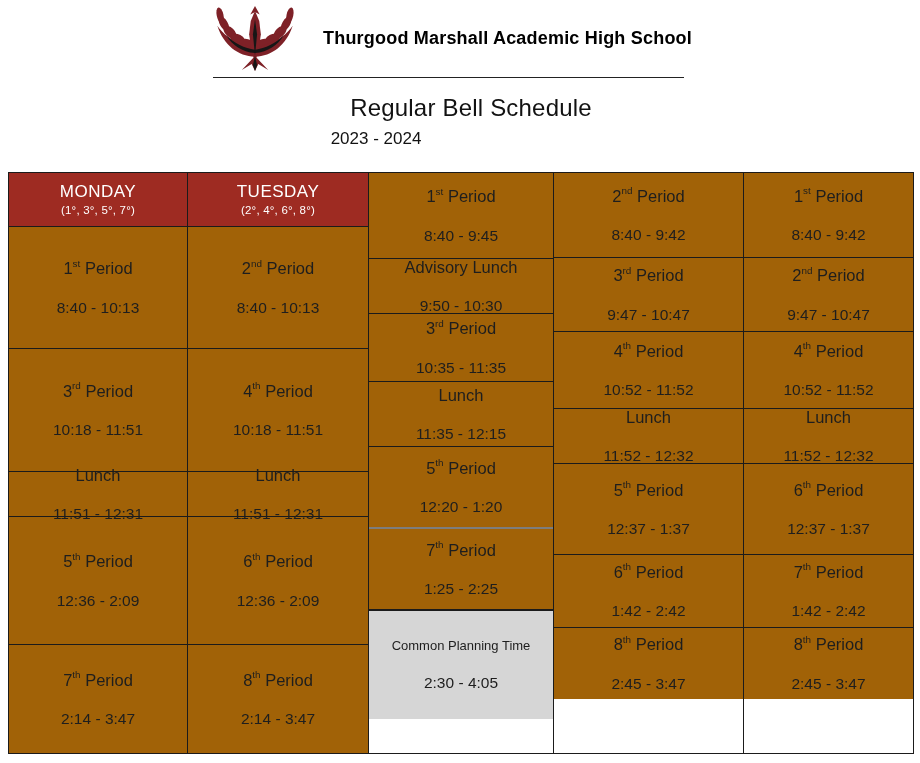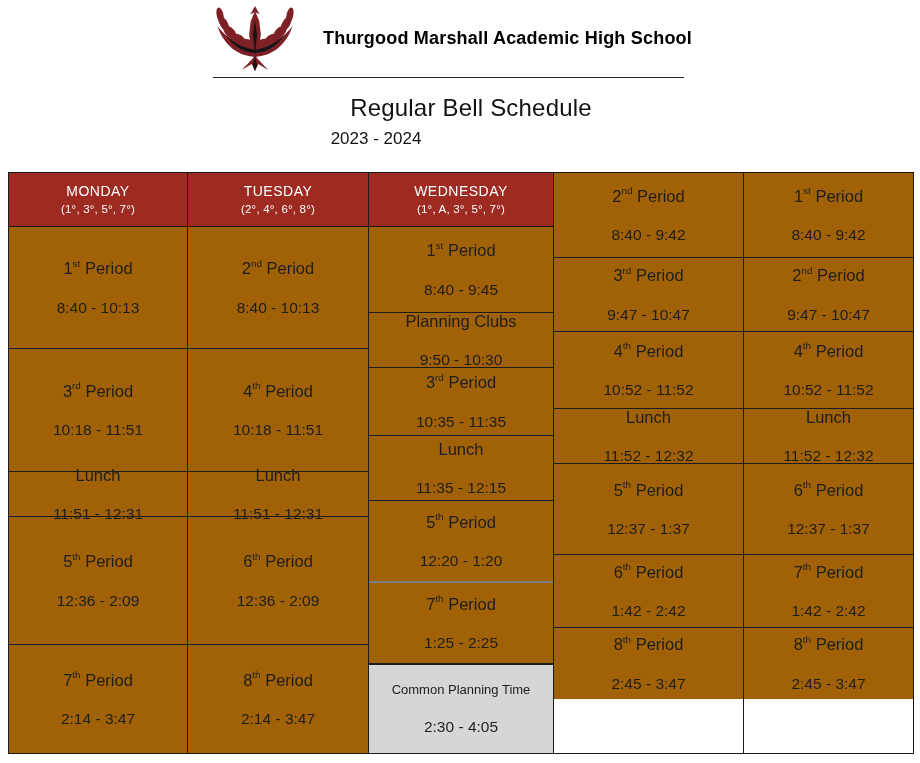--- a/index.html
+++ b/index.html
@@ -55,21 +55,21 @@
   }
   .col{border-right:1px solid var(--grid);}
   .col:last-child{border-right:none;}
 
   .day-header{
     height:54px;border-bottom:1px solid var(--grid);
     background:var(--header-bg);
     display:flex;flex-direction:column;align-items:center;justify-content:center;
     color:#fff;
   }
-  .day-name{font-size:14px;letter-spacing:0.5px;line-height:1.1;}
+  .day-name{font-size:17px;letter-spacing:0.5px;line-height:1.1;}
   .day-periods{font-size:11.5px;margin-top:3px;letter-spacing:0.2px;}
 
   .cell{
     display:flex;flex-direction:column;align-items:center;justify-content:center;
     text-align:center;background:#a16207;
   }
   .cell + .cell{border-top:1px solid var(--grid);}
   .p-name{font-size:16.5px;line-height:1.25;color:var(--ink);}
   .p-name sup{font-size:0.6em;line-height:0;position:relative;top:-0.1em;}
   .p-time{font-size:15.5px;margin-top:20px;color:var(--ink);}
@@ -169,49 +169,45 @@
         <div class="cell" style="height: 128px;">
           <div class="p-name"><span>6</span><sup>th</sup><span> Period</span></div>
           <div class="p-time">12:36 - 2:09</div>
         </div>
         <div class="cell" style="height: 109px;">
           <div class="p-name"><span>8</span><sup>th</sup><span> Period</span></div>
           <div class="p-time">2:14 - 3:47</div>
         </div>
       </div>
       <div class="col" style="width: 185px;">
-        <div class="day-header">
-          <div class="day-name">WEDNESDAY</div>
-          <div class="day-periods">(1°, A, 3°, 5°, 7°)</div>
-        </div>
         <div class="cell" style="height: 85px;">
           <div class="p-name"><span>1</span><sup>st</sup><span> Period</span></div>
           <div class="p-time">8:40 - 9:45</div>
         </div>
         <div class="cell" style="height: 55px;">
-          <div class="p-name"><span>Planning Clubs</span></div>
+          <div class="p-name"><span>Advisory Lunch</span></div>
           <div class="p-time">9:50 - 10:30</div>
         </div>
         <div class="cell" style="height: 68px;">
           <div class="p-name"><span>3</span><sup>rd</sup><span> Period</span></div>
           <div class="p-time">10:35 - 11:35</div>
         </div>
         <div class="cell" style="height: 65px;">
           <div class="p-name"><span>Lunch</span></div>
           <div class="p-time">11:35 - 12:15</div>
         </div>
         <div class="cell" style="height: 81px;">
           <div class="p-name"><span>5</span><sup>th</sup><span> Period</span></div>
           <div class="p-time">12:20 - 1:20</div>
         </div>
         <div class="cell" style="height: 82px; border-top: 2px solid rgb(125, 125, 125);">
           <div class="p-name"><span>7</span><sup>th</sup><span> Period</span></div>
           <div class="p-time">1:25 - 2:25</div>
         </div>
-        <div class="cell cell-small" style="height: 90px; background-color: rgb(214, 214, 214); border-top: 2px solid rgb(27, 27, 27);">
+        <div class="cell cell-small" style="height: 110px; background-color: rgb(214, 214, 214); border-top: 2px solid rgb(27, 27, 27);">
           <div class="p-name"><span>Common Planning Time</span></div>
           <div class="p-time">2:30 - 4:05</div>
         </div>
       </div>
       <div class="col" style="width: 190px;">
         <div class="cell" style="height: 84px;">
           <div class="p-name"><span>2</span><sup>nd</sup><span> Period</span></div>
           <div class="p-time">8:40 - 9:42</div>
         </div>
         <div class="cell" style="height: 74px;">

